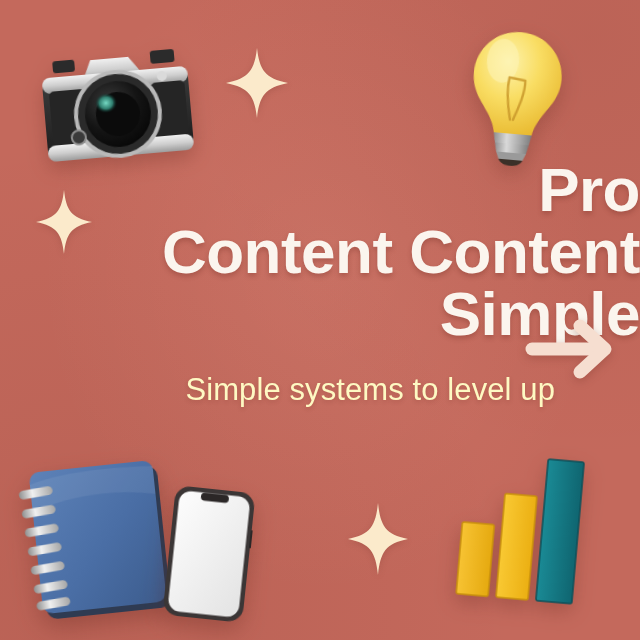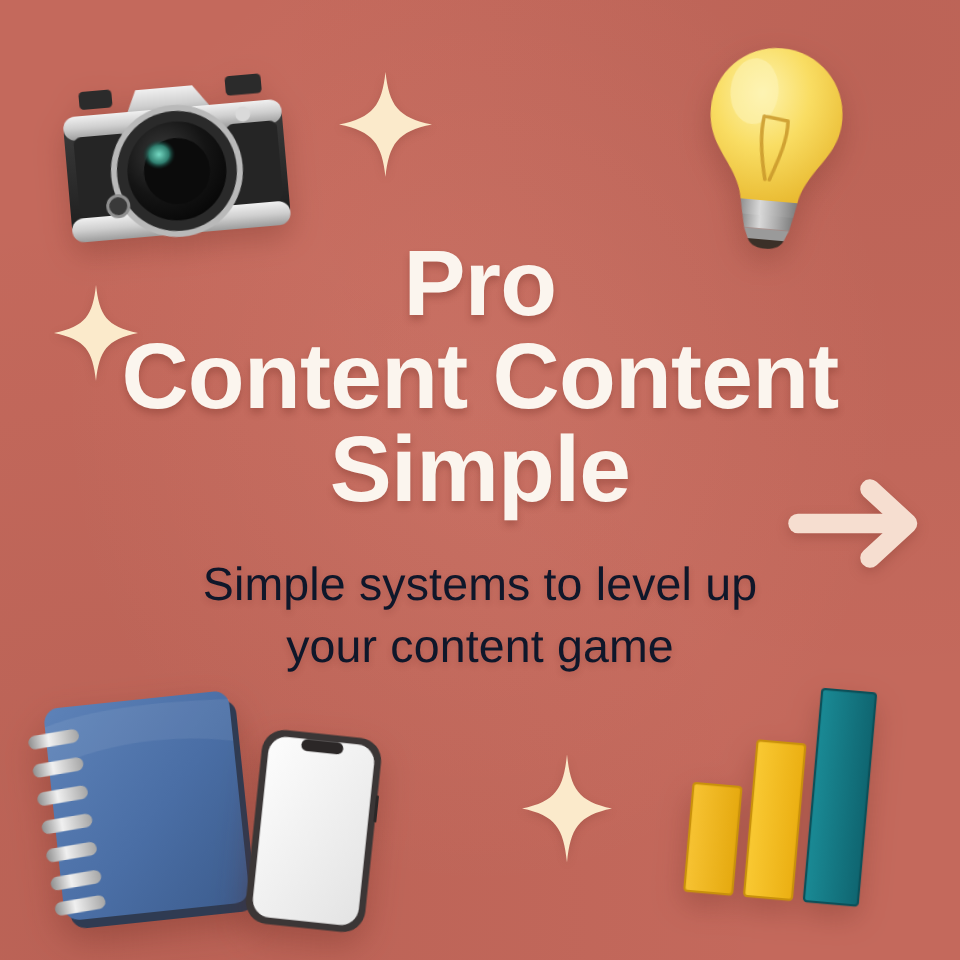--- a/index.html
+++ b/index.html
@@ -31,39 +31,39 @@
       radial-gradient(ellipse at 92% 6%, rgba(90,30,22,0.08) 0%, rgba(90,30,22,0) 50%);
     pointer-events: none;
   }
 
   
   .text-block {
     position: absolute;
     left: 0;
     right: 0;
     top: 160px;
-    text-align: center;
+    text-align: right;
     z-index: 6;
   }
   .headline {
     color: #fbf5ee;
     font-weight: 700;
     letter-spacing: -0.5px;
     line-height: 0.97;
     text-shadow: 0 3px 5px rgba(105,40,30,0.30);
     margin: 0;
   }
   .hl-1 { font-size: 62px; }
   .hl-2 { font-size: 62px; margin-top: 2px; }
   .hl-3 { font-size: 62px; margin-top: 2px; }
 
   .subtitle {
     margin: 26px auto 0;
     width: 470px;
-    color: #0f172a;
+    color: #fef9c3;
     font-size: 31px;
     font-weight: 400;
     line-height: 1.32;
     letter-spacing: 0.1px;
     text-shadow: 0 2px 4px rgba(105,40,30,0.22);
   }
   .subtitle .sub-line { display: block; }
 
   
   .sparkle {
@@ -226,21 +226,20 @@
       <path d="M30 0 C32.4 23 37.6 31.4 60 36 C37.6 40.6 32.4 49 30 72 C27.6 49 22.4 40.6 0 36 C22.4 31.4 27.6 23 30 0 Z" fill="#fbeacb"></path>
     </svg>
   </div>
 
   <div class="text-block">
     <h1 class="headline hl-1">Pro</h1>
     <h1 class="headline hl-2">Content Content</h1>
     <h1 class="headline hl-3">Simple</h1>
     <p class="subtitle">
       <span class="sub-line">Simple systems to level up</span>
-      <span class="sub-line">your content game</span>
     </p>
   </div>
 
   <div id="arrow-cta">
     <svg viewBox="0 0 96 66" xmlns="http://www.w3.org/2000/svg">
       <g stroke="#f6ded0" stroke-width="13" stroke-linecap="round" stroke-linejoin="round" fill="none">
         <line x1="8" y1="33" x2="80" y2="33"></line>
         <polyline points="56,10 81,33 56,56"></polyline>
       </g>
     </svg>

